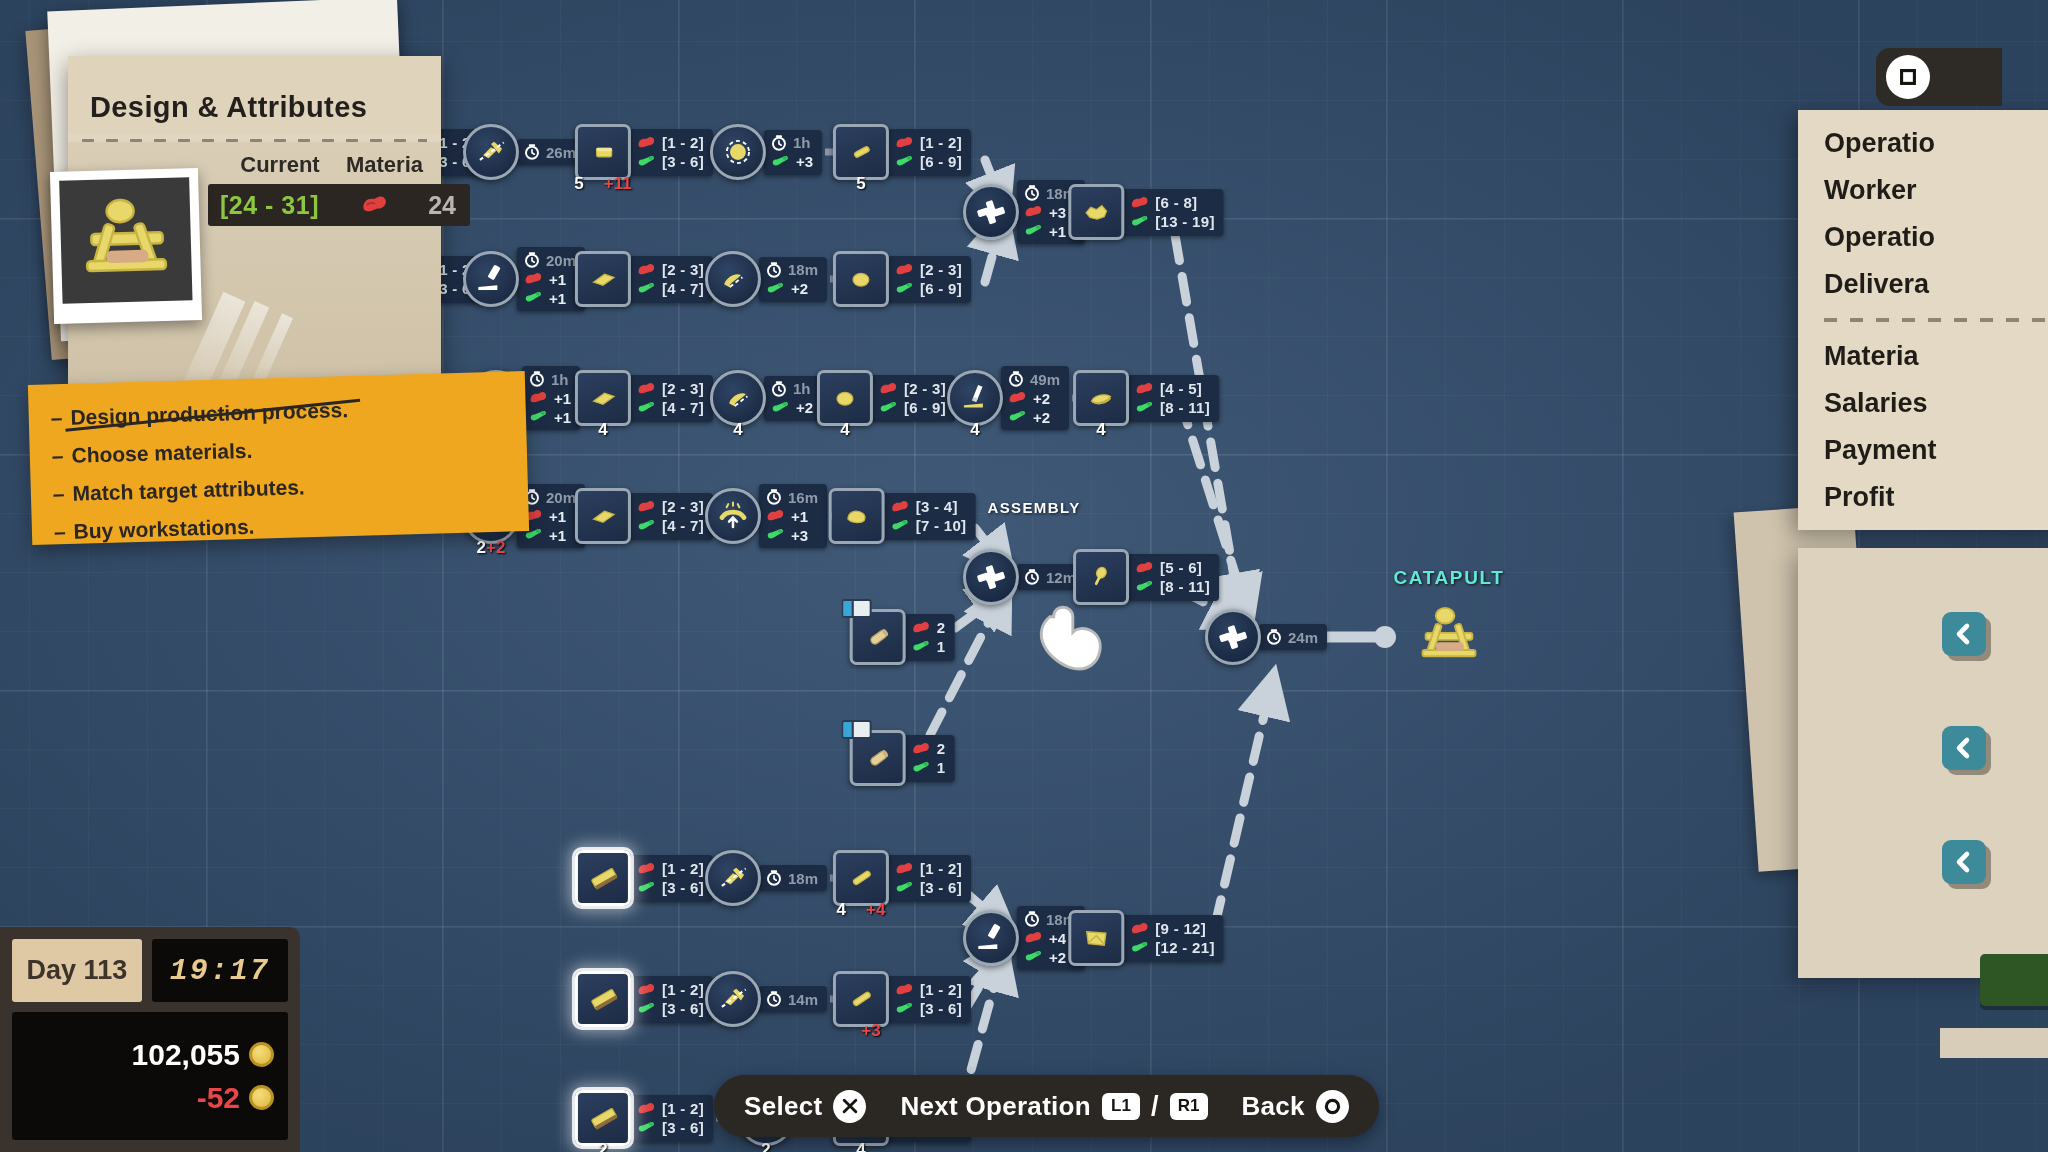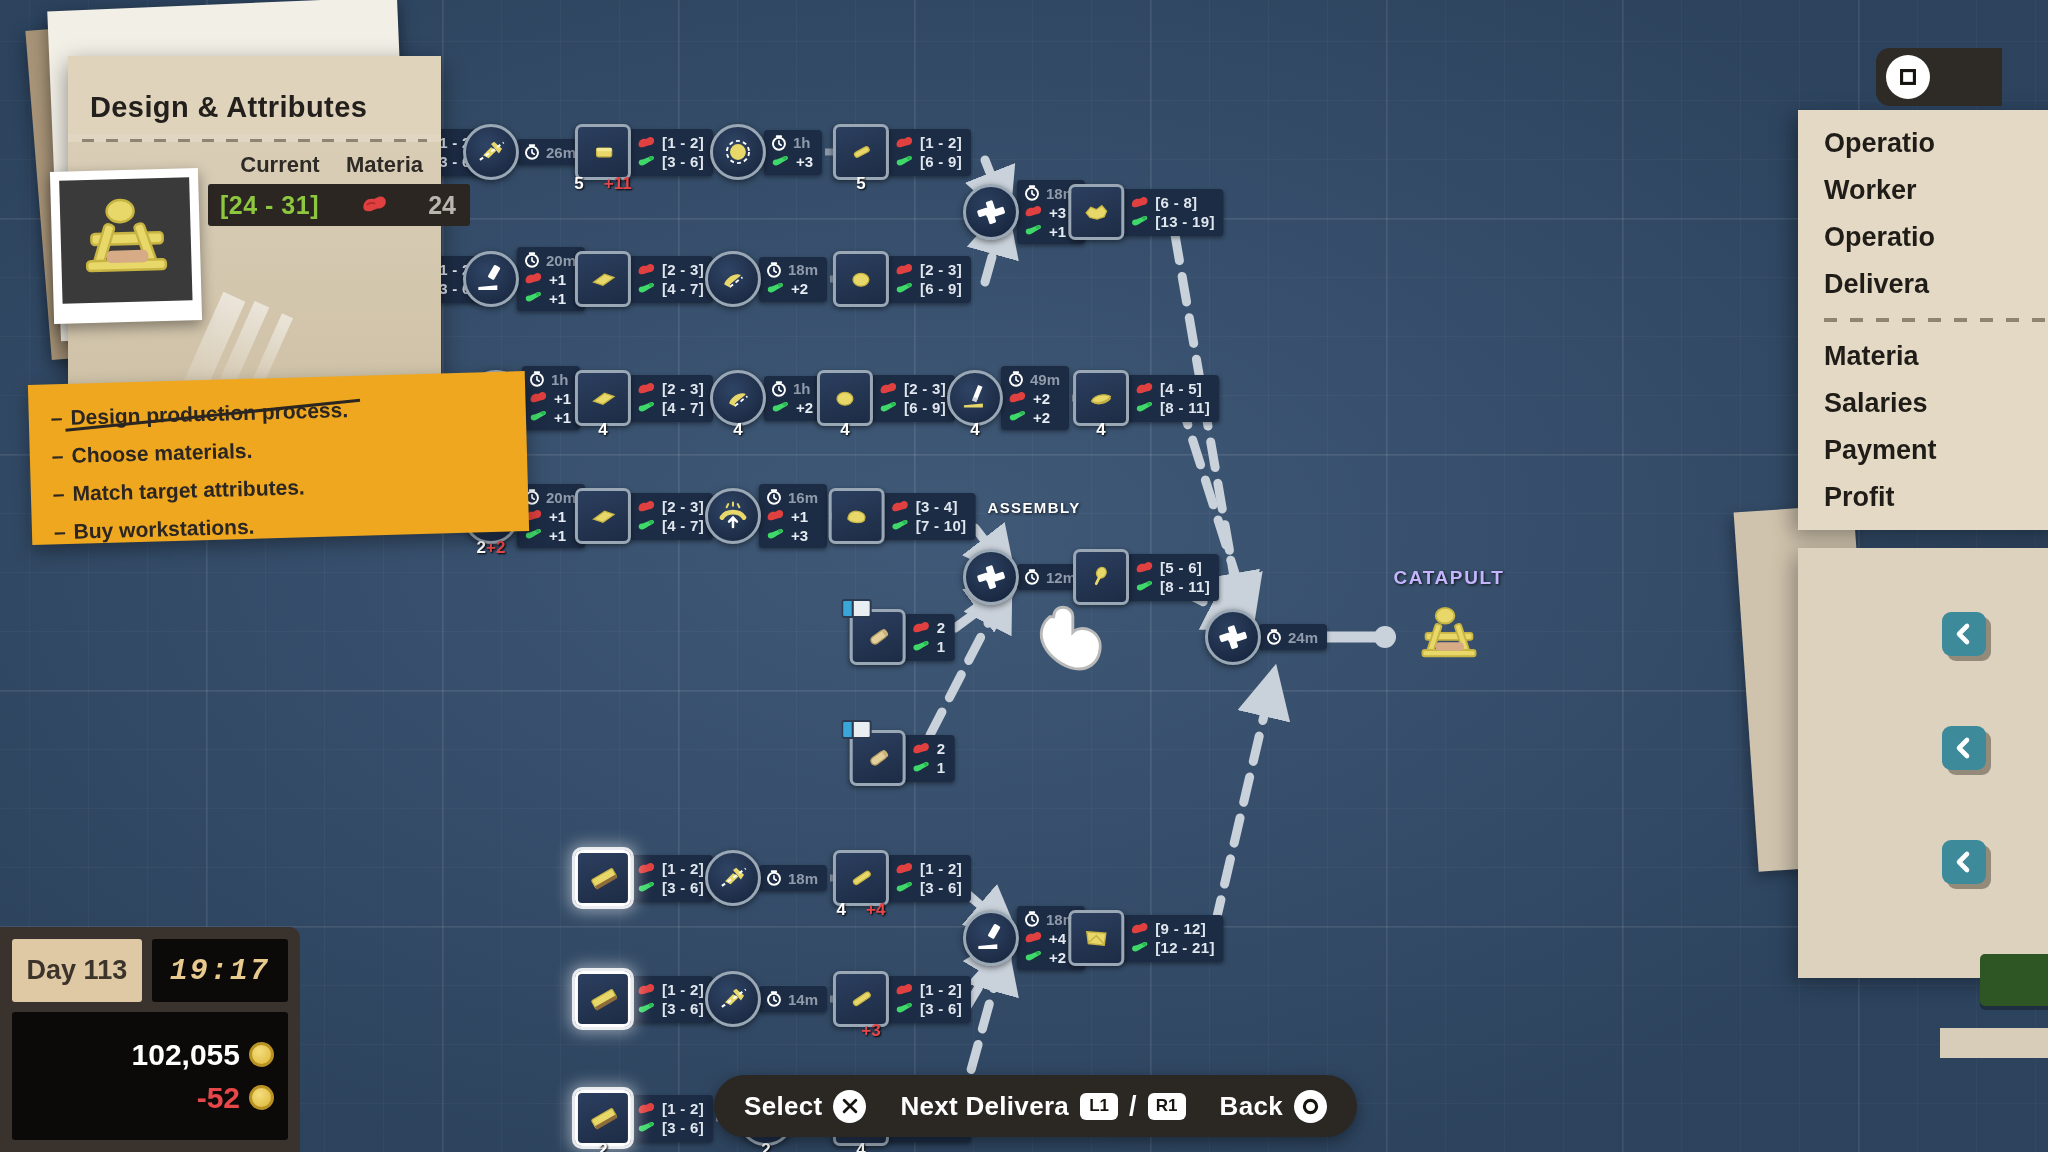--- a/index.html
+++ b/index.html
@@ -119,21 +119,21 @@
     margin: 0 3px;
   }
 
   .graph-label {
     position:absolute; transform:translate(-50%,-50%);
     color:#ffffff; font-size:15px; font-weight:bold; letter-spacing:1.4px;
     text-shadow: 1px 1px 3px rgba(0,0,0,.8);
   }
   .out-label {
     position:absolute; transform:translate(-50%,-50%);
-    color:#c4b5fd; font-size:19px; font-weight:bold; letter-spacing:1.6px;
+    color:#5eead4; font-size:19px; font-weight:bold; letter-spacing:1.6px;
     text-shadow: 1px 1px 3px rgba(0,0,0,.8);
   }
   .final-product {
     position:absolute; transform:translate(-50%,-50%);
   }
 
   
   #design-panel { position:absolute; left:24px; top:-18px; width:420px; }
   .paper-back1 {
     position:absolute; left:30px; top:22px; width:350px; height:330px;
@@ -1448,21 +1448,21 @@
   <div id="actionbar">
     <div class="ab-item">
       <span class="ab-label">Select</span>
       <span class="btn-round">
         <svg viewBox="0 0 24 24" style="width:20px;height:20px">
           <path d="M5 5 L19 19 M19 5 L5 19" stroke="#17140f" stroke-width="3.4" stroke-linecap="round"></path>
         </svg>
       </span>
     </div>
     <div class="ab-item">
-      <span class="ab-label">Next Delivera</span>
+      <span class="ab-label">Next Operation</span>
       <span class="btn-key">L1</span>
       <span class="slash">/</span>
       <span class="btn-key">R1</span>
     </div>
     <div class="ab-item">
       <span class="ab-label">Back</span>
       <span class="btn-round">
         <svg viewBox="0 0 24 24" style="width:21px;height:21px">
           <circle cx="12" cy="12" r="7" fill="none" stroke="#17140f" stroke-width="3.6"></circle>
         </svg>

